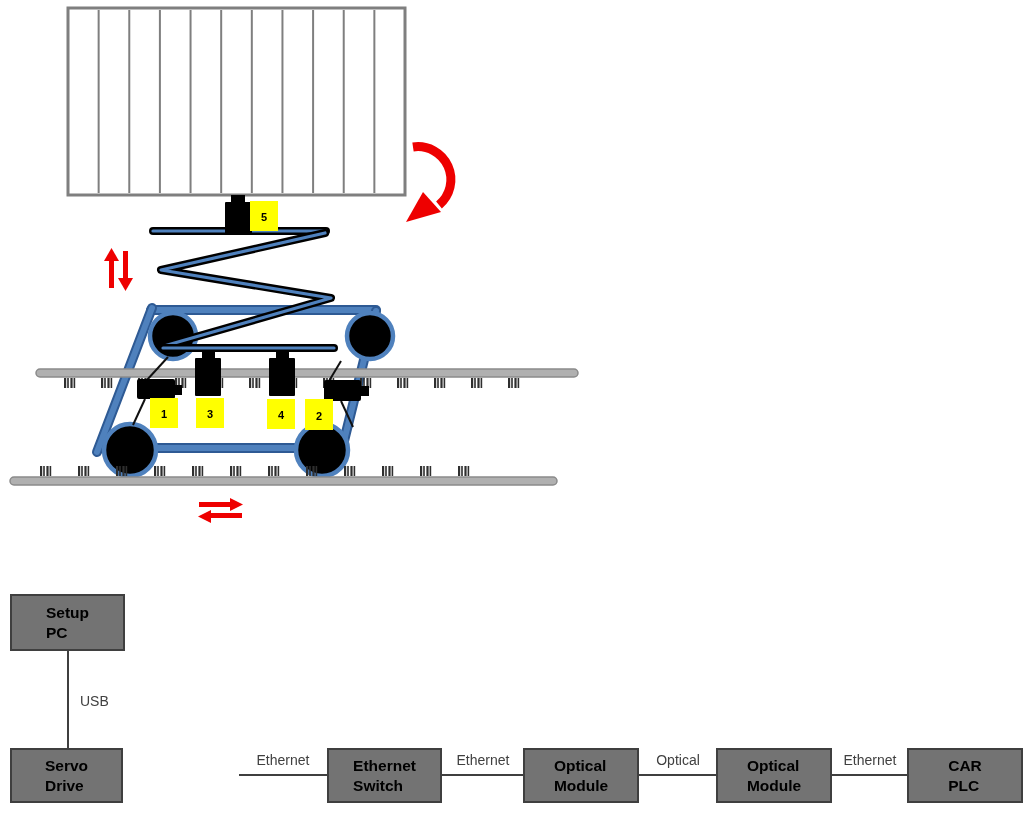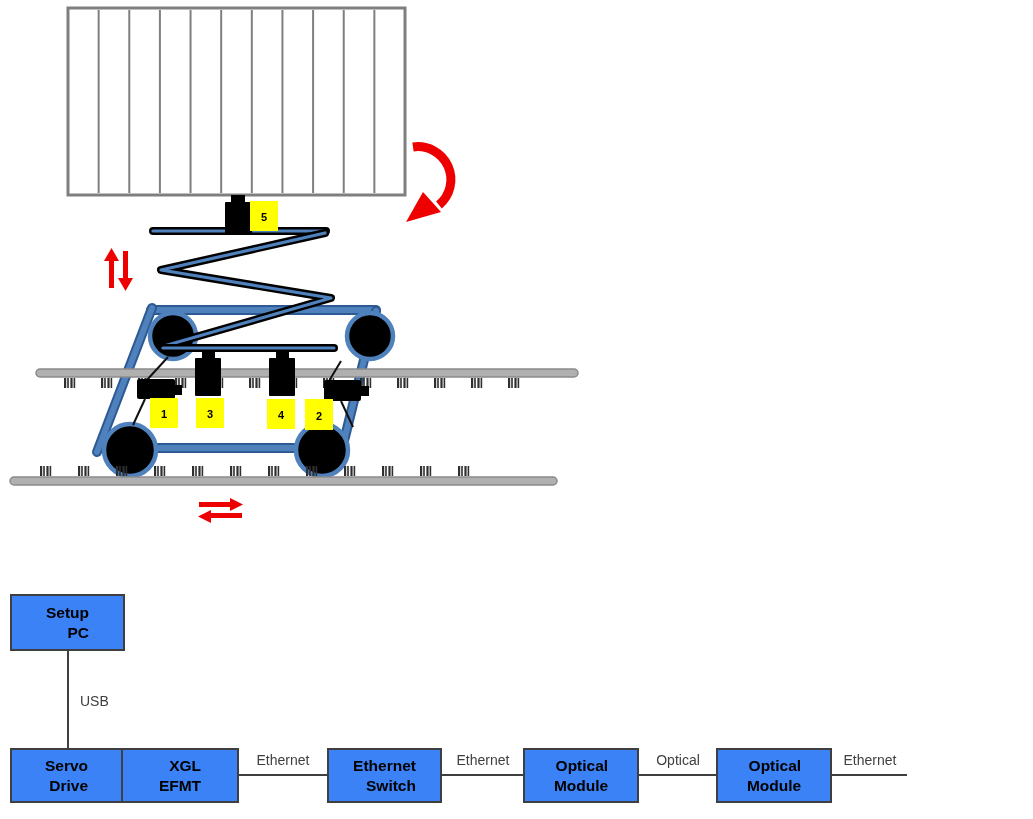--- a/index.html
+++ b/index.html
@@ -23,22 +23,22 @@
   .ylabel-rect{fill:var(--label-yellow);}
   .ylabel-text{font-size:11px;font-weight:bold;fill:#000;text-anchor:middle;}
   .red{fill:var(--arrow-red);}
   .red-stroke{stroke:var(--arrow-red);fill:none;}
   .thinline{stroke:#101010;stroke-width:2;fill:none;}
   .rack{fill:#fff;stroke:var(--rack-gray);stroke-width:3;}
   .rack-line{stroke:var(--rack-gray);stroke-width:2;}
 
   
   .node{position:absolute;box-sizing:border-box;border:2px solid var(--diagram-line);
-        background:#3b82f6;display:flex;align-items:center;justify-content:center;
-        text-align:right;font-weight:bold;font-size:15.5px;line-height:20px;
+        background:#737373;display:flex;align-items:center;justify-content:center;
+        text-align:left;font-weight:bold;font-size:15.5px;line-height:20px;
         color:#000;white-space:pre-line;}
   .conn{position:absolute;background:var(--diagram-line);}
   .link-label{position:absolute;font-size:14px;color:#404040;width:64px;text-align:center;}
 </style>
 </head>
 <body>
 
 <div id="page">
 
   <svg width="620" height="560" viewBox="0 0 620 560" style="position:absolute;left:0;top:0">
@@ -272,24 +272,20 @@
 PC</span>
   </div>
 
   <div class="conn" style="left:67px;top:651px;width:2px;height:97px"></div>
   <div class="link-label" style="left:80px;top:693px;width:40px;text-align:left">USB</div>
 
   <div class="node" style="left:10px;top:748px;width:113px;height:55px">
     <span>Servo
 Drive</span>
   </div>
-  <div class="node" style="left:121px;top:748px;width:118px;height:55px">
-    <span>XGL
-EFMT</span>
-  </div>
 
   <div class="conn" style="left:239px;top:774px;width:88px;height:2px"></div>
   <div class="link-label" style="left:251px;top:752px">Ethernet</div>
 
   <div class="node" style="left:327px;top:748px;width:115px;height:55px">
     <span>Ethernet
 Switch</span>
   </div>
 
   <div class="conn" style="left:442px;top:774px;width:81px;height:2px"></div>
@@ -304,14 +300,18 @@
   <div class="link-label" style="left:646px;top:752px">Optical</div>
 
   <div class="node" style="left:716px;top:748px;width:116px;height:55px">
     <span>Optical
 Module</span>
   </div>
 
   <div class="conn" style="left:832px;top:774px;width:75px;height:2px"></div>
   <div class="link-label" style="left:838px;top:752px">Ethernet</div>
 
+  <div class="node" style="left:907px;top:748px;width:116px;height:55px">
+    <span>CAR
+PLC</span>
+  </div>
 
 </div>
 
 </body></html>

